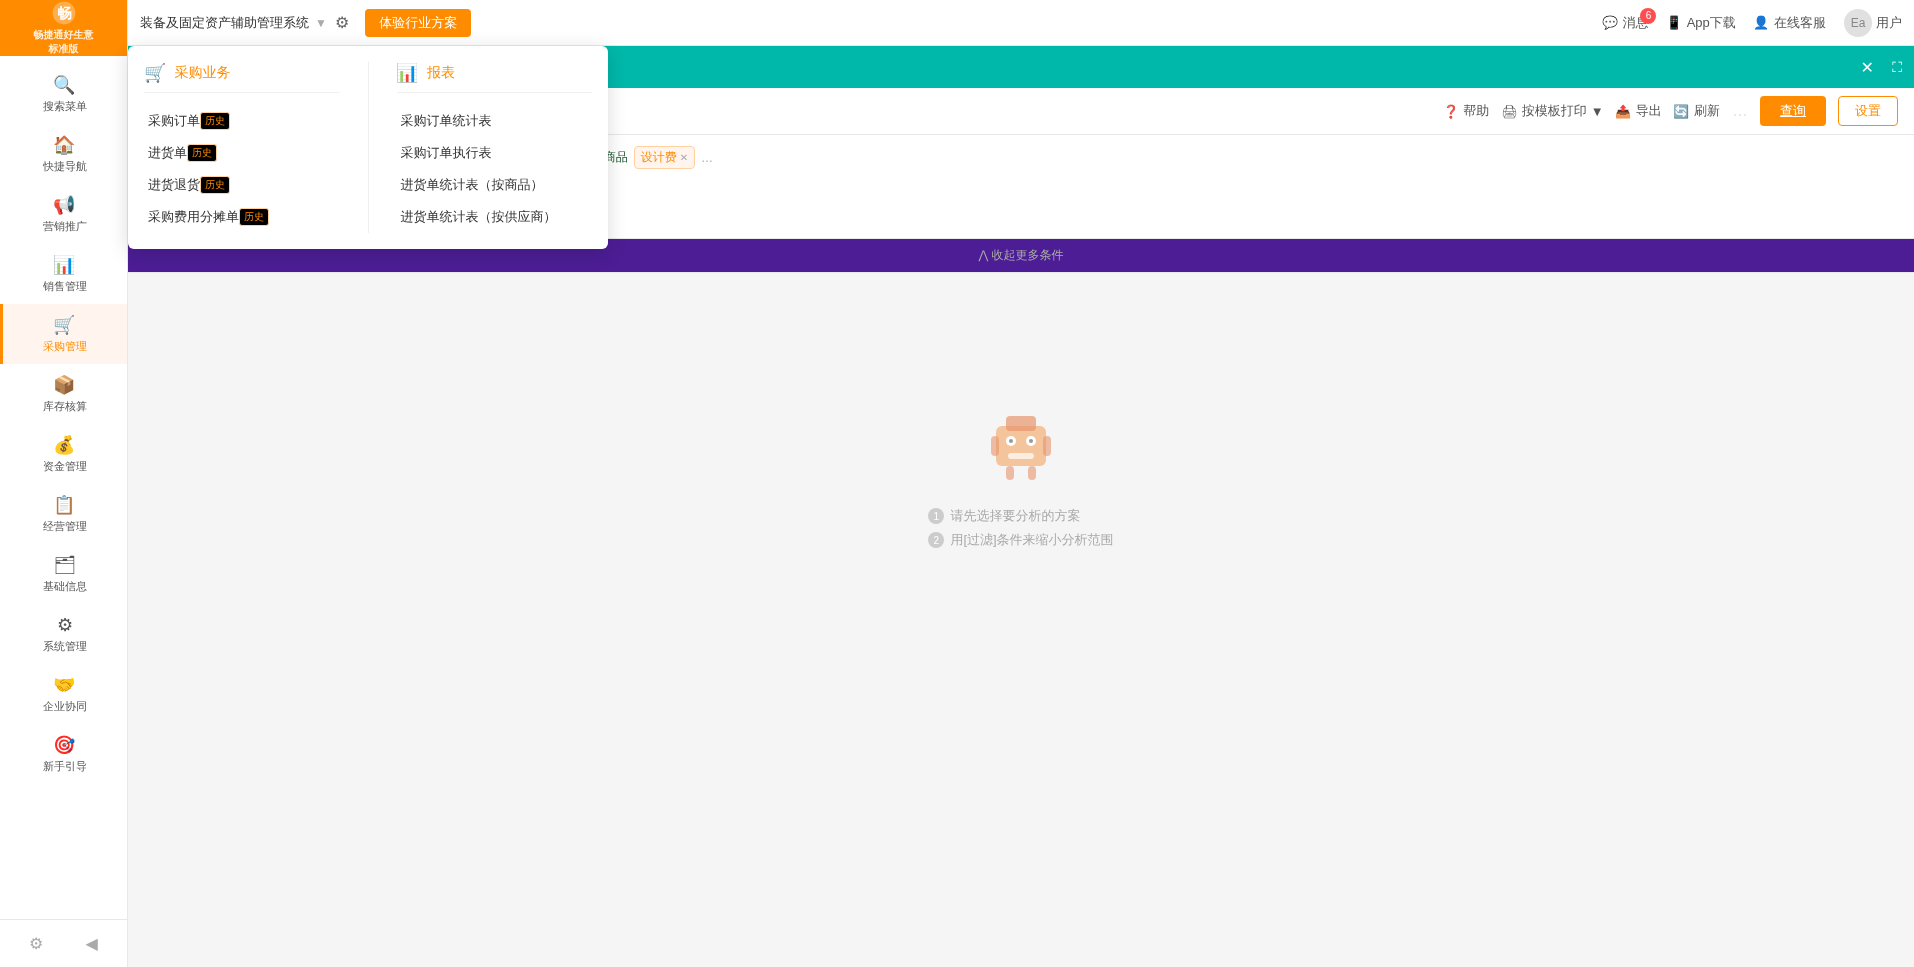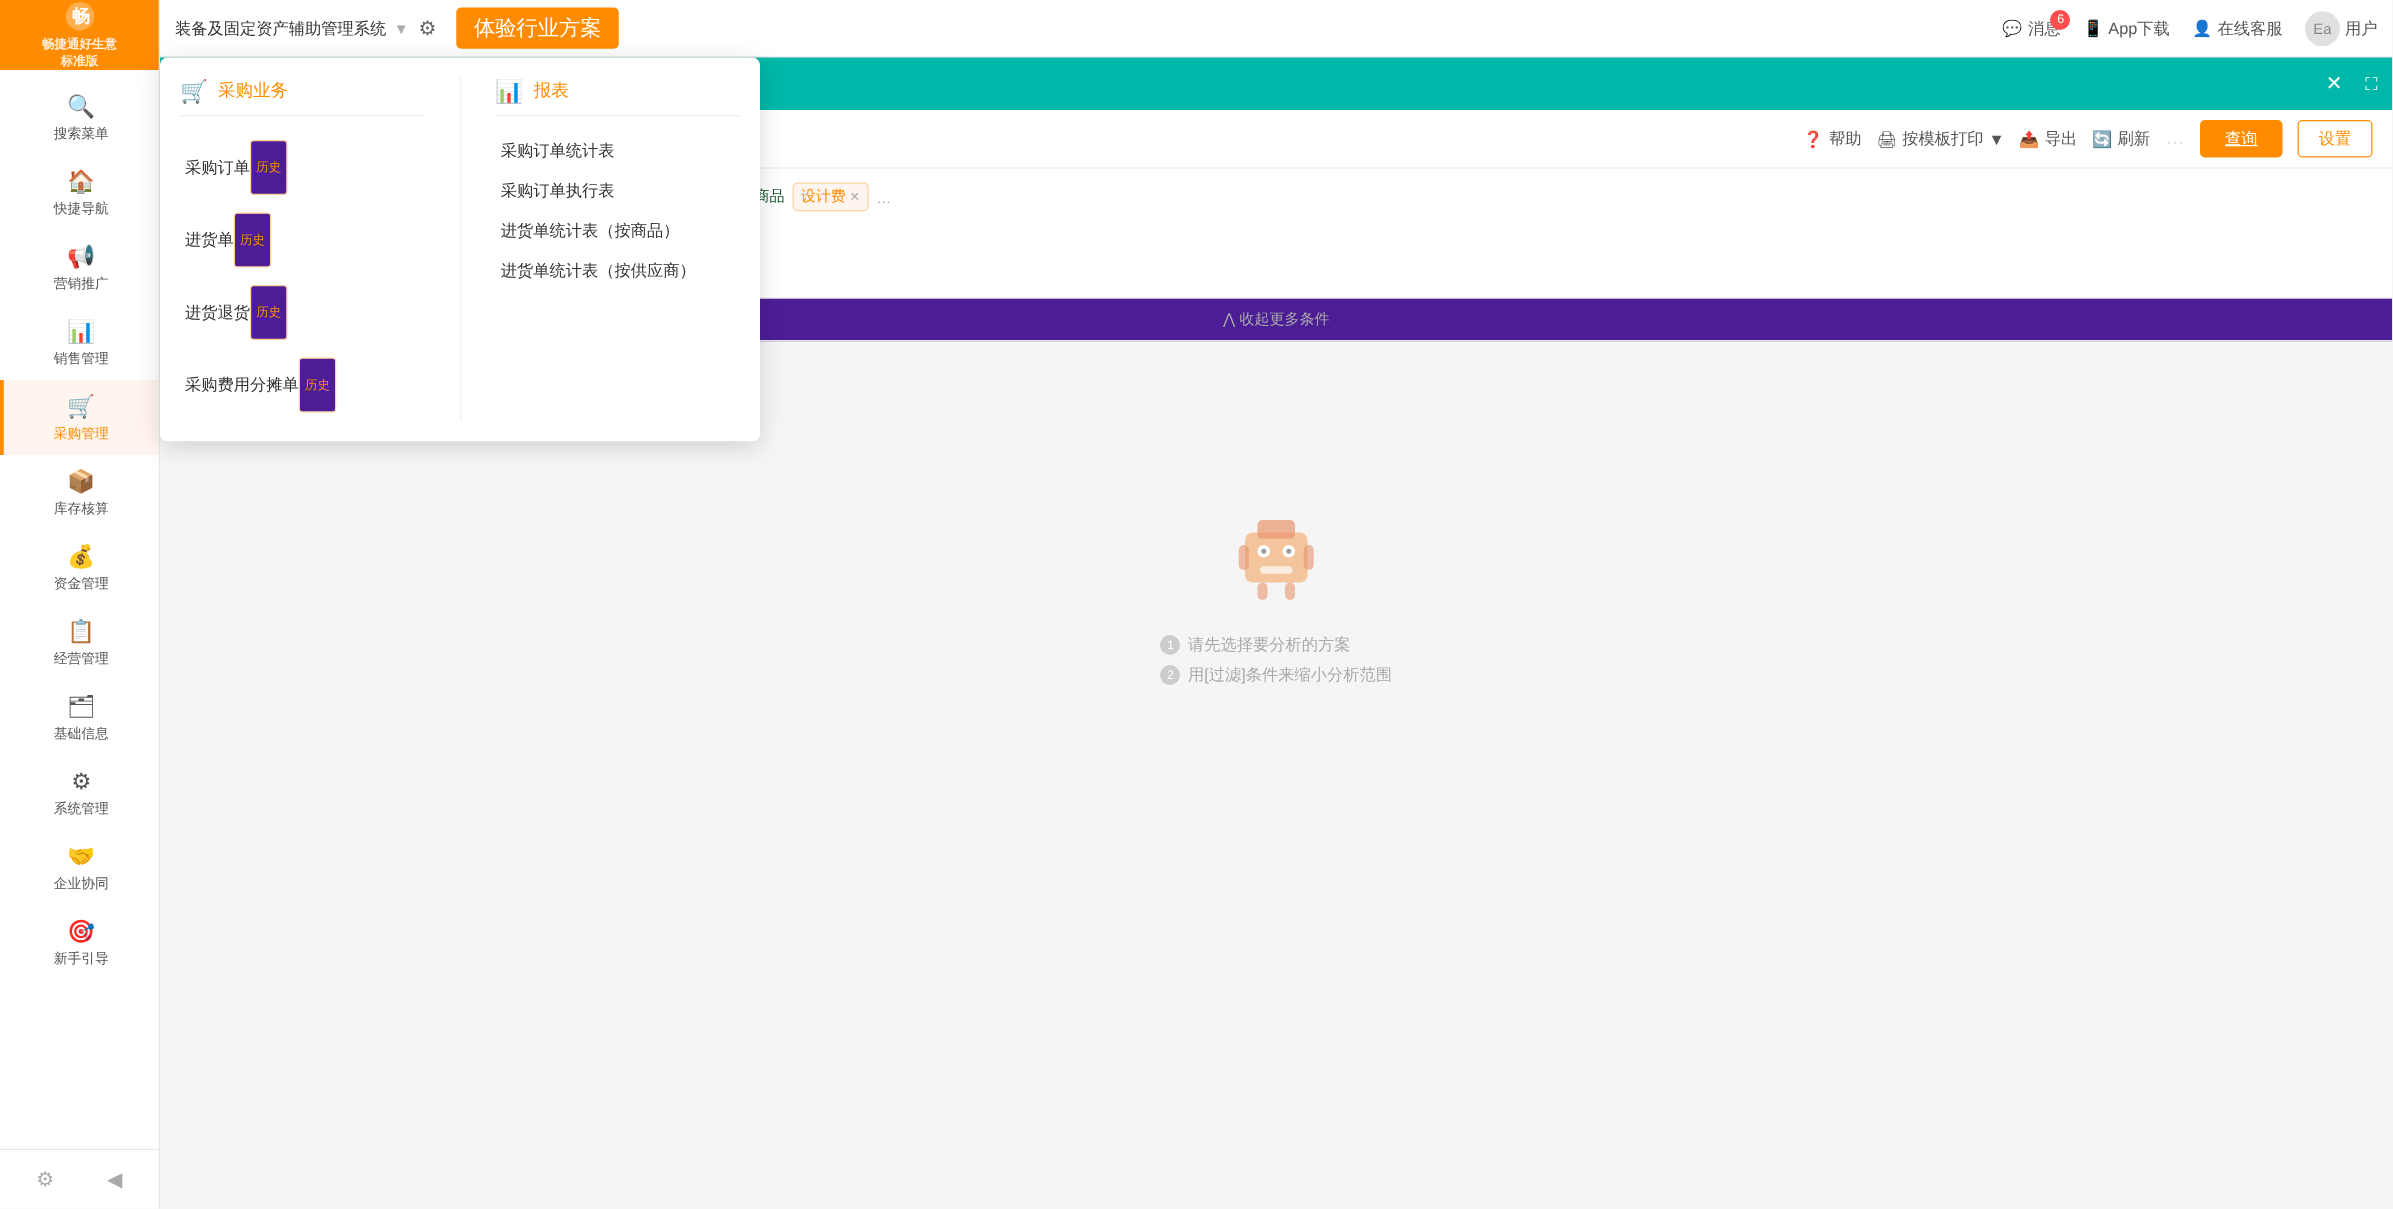--- a/index.html
+++ b/index.html
@@ -101,21 +101,21 @@
     }
     .topbar-dropdown .arrow { color: #aaa; font-size: 12px; }
     .topbar-gear { margin-left: 8px; cursor: pointer; color: #666; font-size: 16px; }
     .topbar-industry-btn {
       margin-left: 16px;
       background: #ff8c00;
       color: white;
       border: none;
       border-radius: 4px;
       padding: 5px 14px;
-      font-size: 17px;
+      font-size: 13px;
       cursor: pointer;
     }
     .topbar-right {
       display: flex;
       align-items: center;
       gap: 18px;
       margin-left: 20px;
     }
     .topbar-right-item {
       display: flex;
@@ -358,26 +358,26 @@
       display: flex;
       align-items: center;
       justify-content: flex-start;
       padding: 7px 4px;
       font-size: 13px;
       color: #333;
       cursor: pointer;
       border-radius: 3px;
     }
     .history-badge {
-      background: #4c1d95;
+      background: #000000;
       color: #ff8c00;
       border: 1px solid #ffd0a0;
       border-radius: 3px;
       font-size: 10px;
-      padding: 14px 4px;
+      padding: 1px 4px;
     }
     .dropdown-divider {
       width: 1px;
       background: #f0f0f0;
       margin: 0 8px;
     }
   </style>
 </head>
 <body>
 

